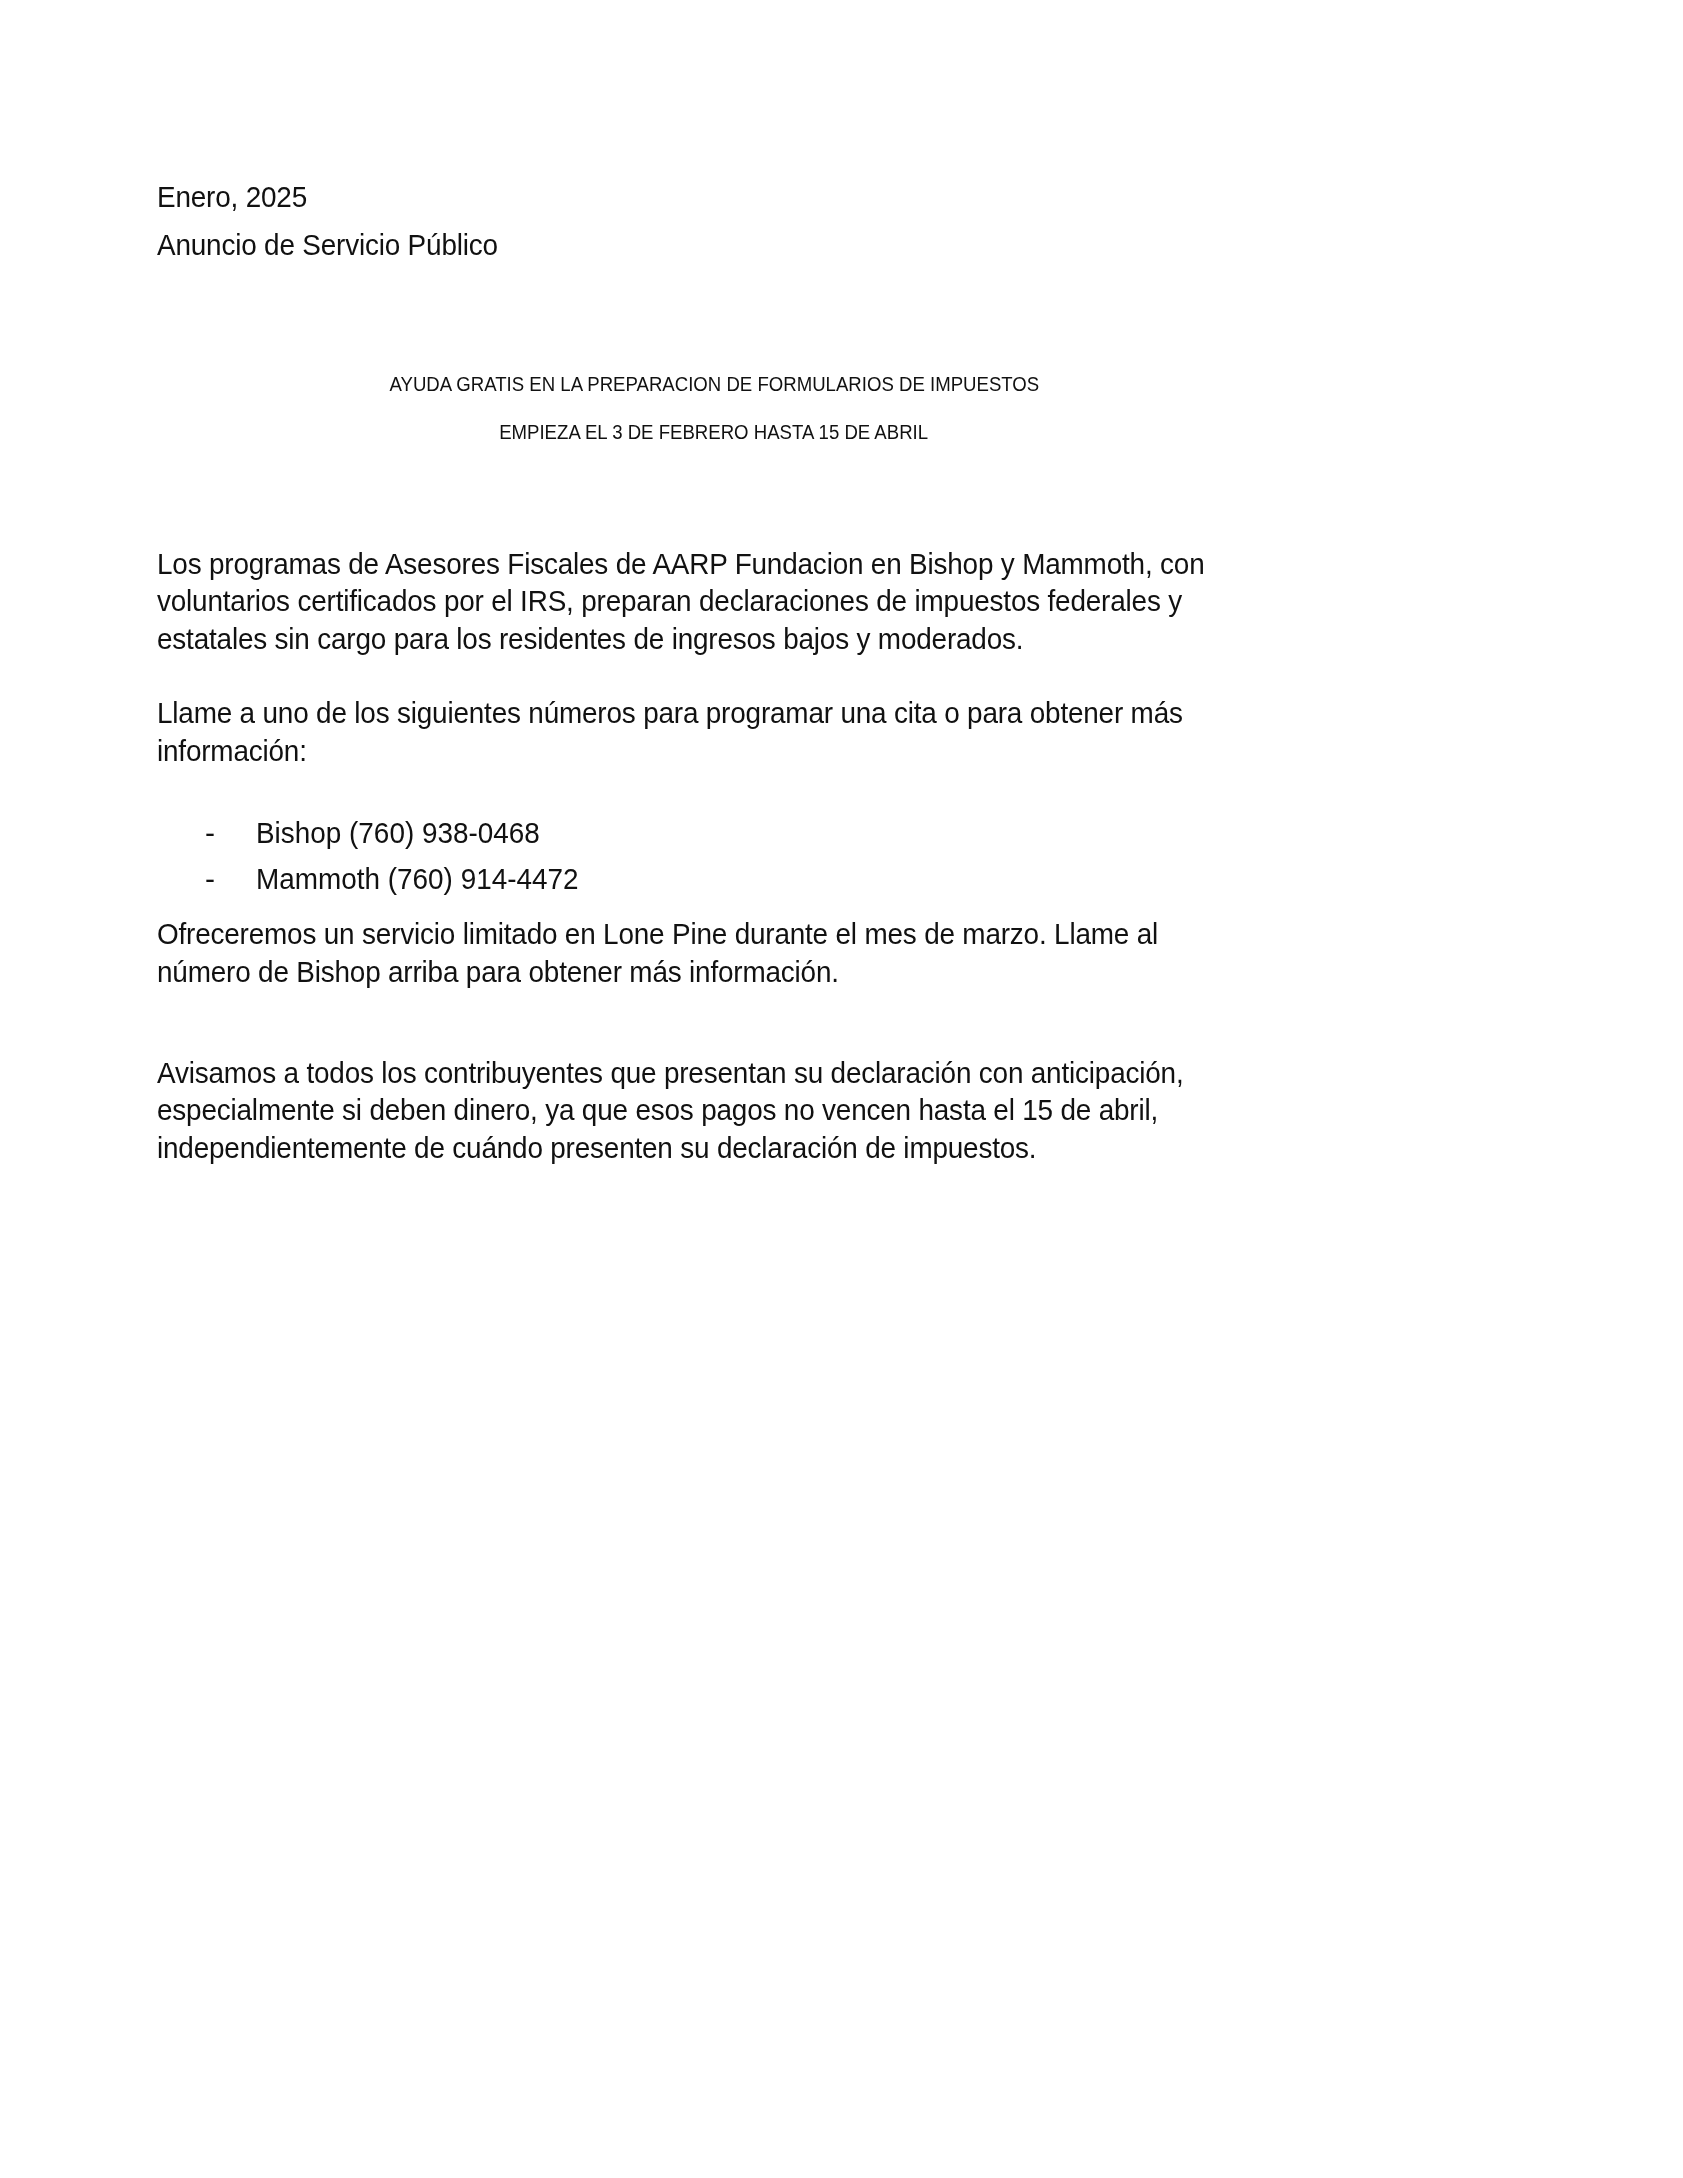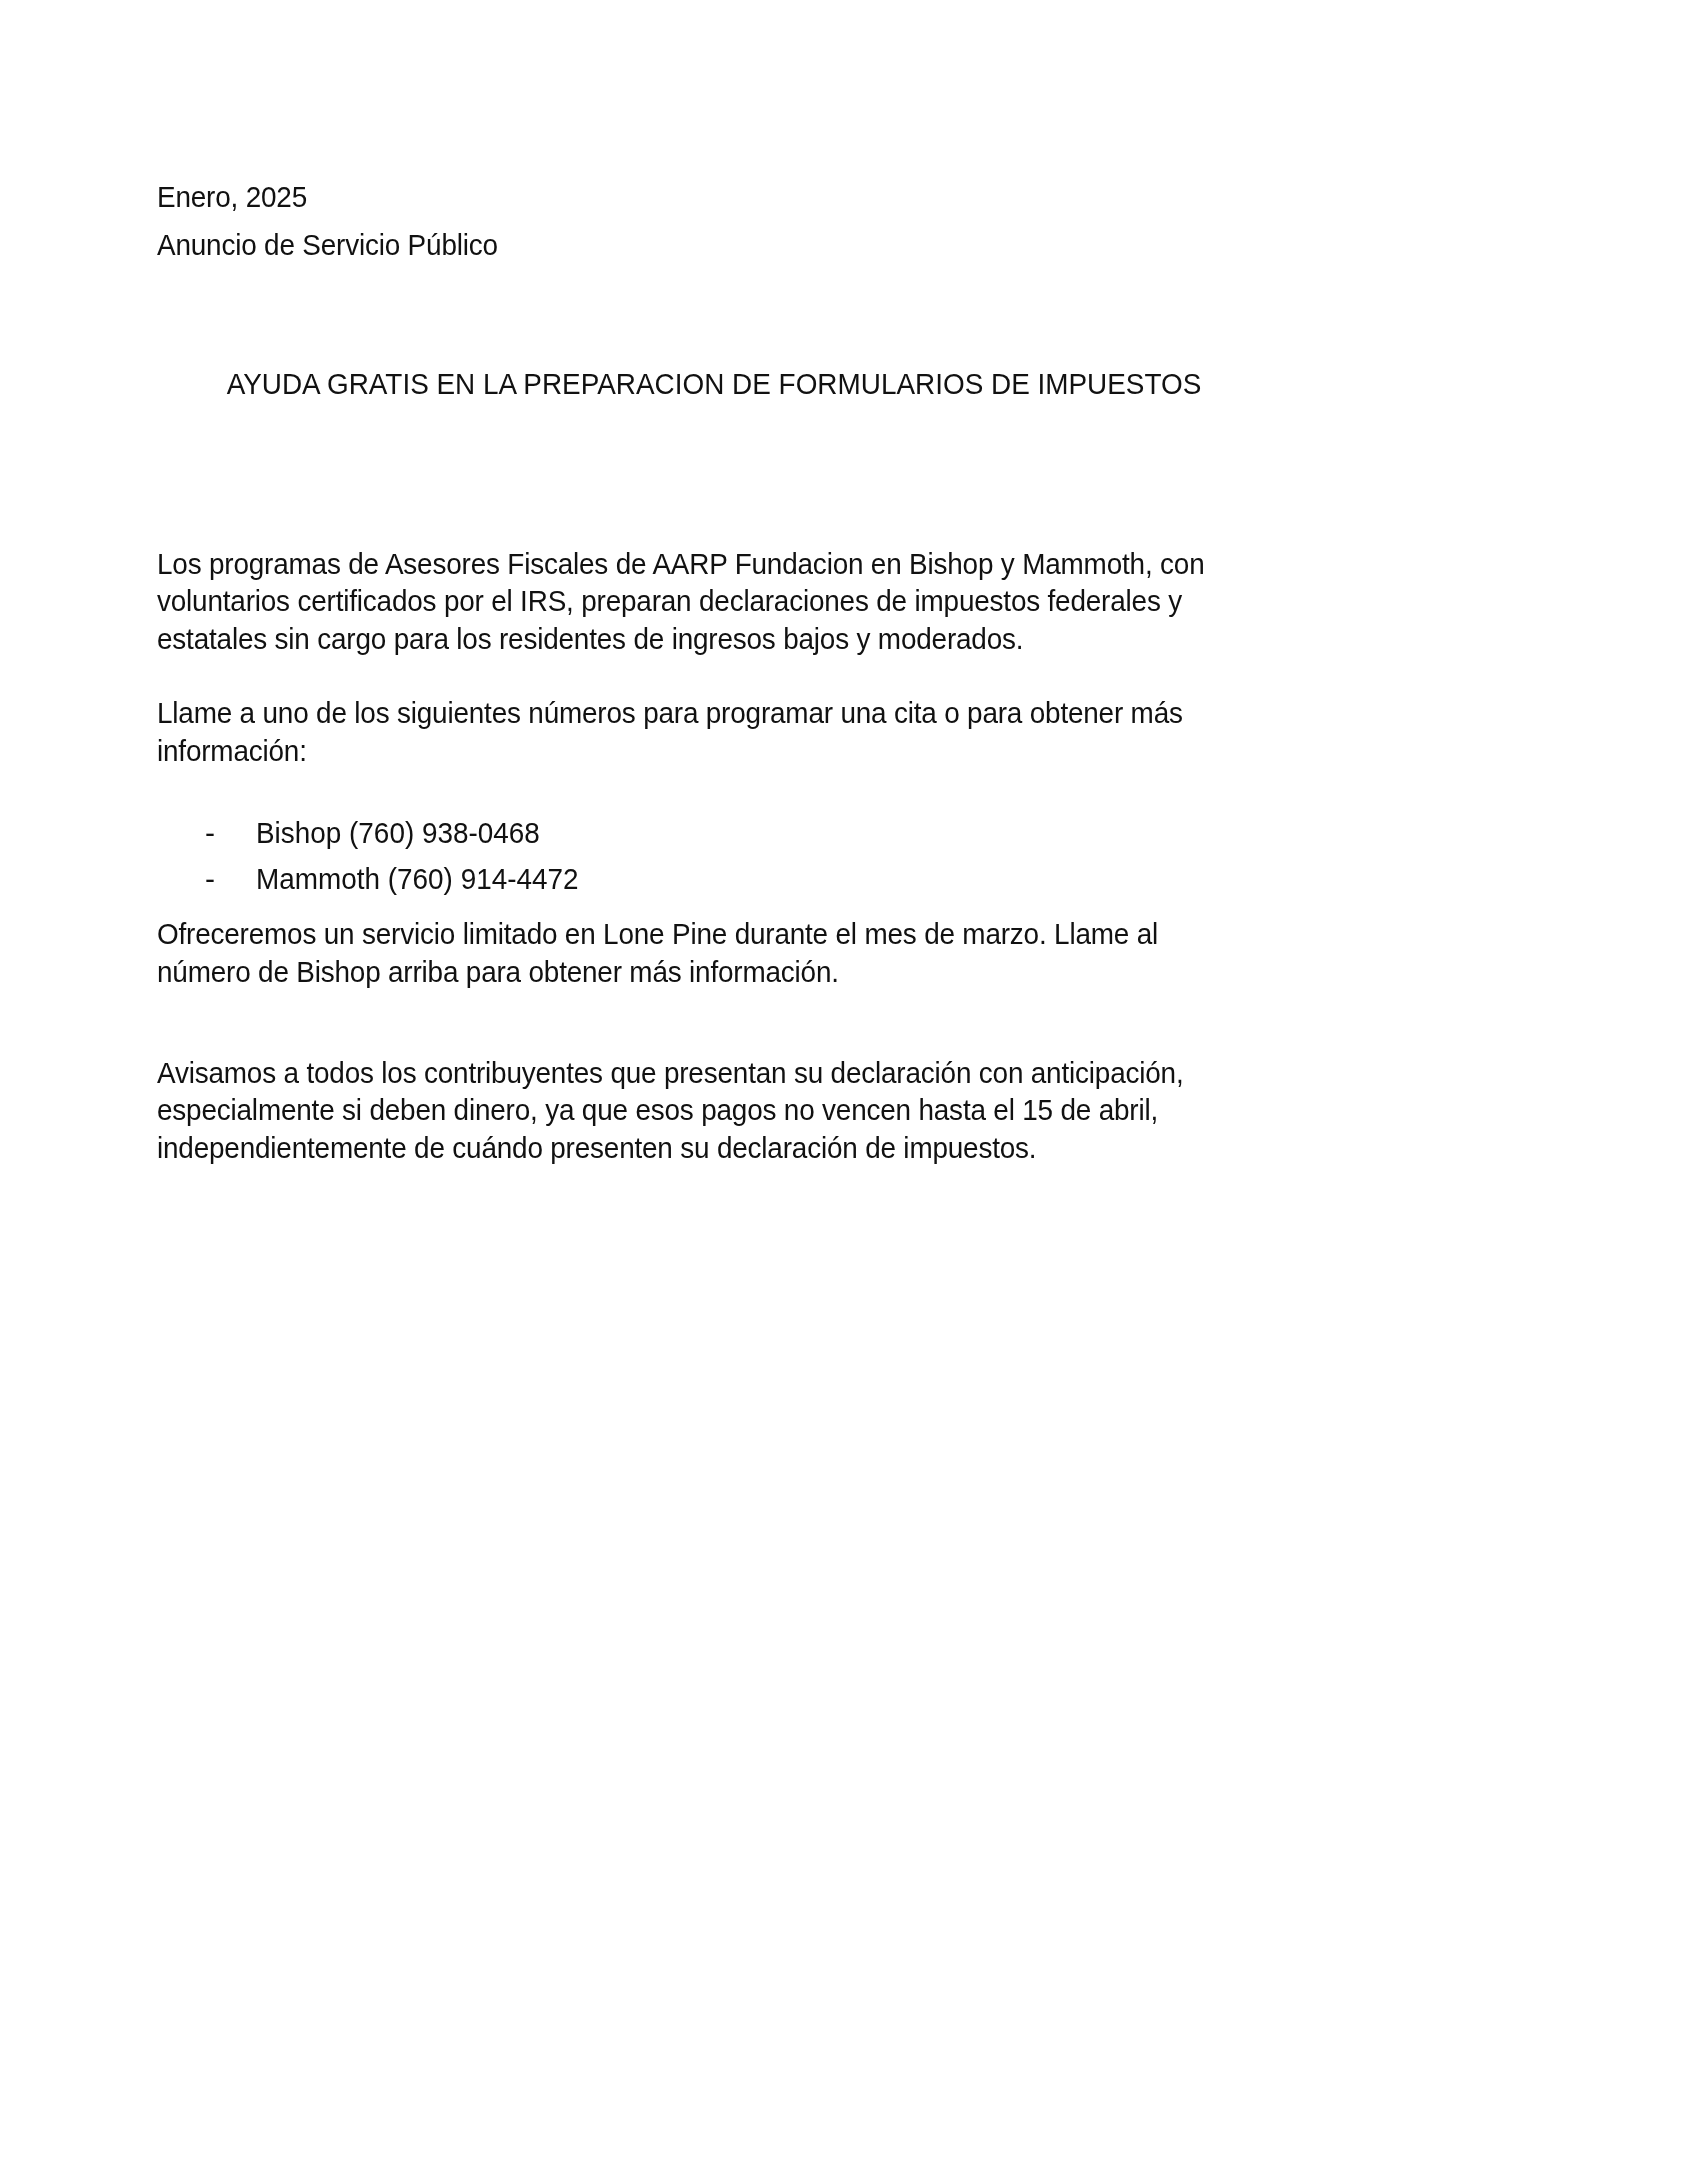--- a/index.html
+++ b/index.html
@@ -1,36 +1,37 @@
 <!DOCTYPE html>
 <html><head>
 <meta charset="utf-8">
 <style>
   html, body { margin: 0; padding: 0; background: #ffffff; }
   body { width: 1683px; height: 2178px; position: relative; overflow: hidden;
          font-family: "Liberation Sans", sans-serif; color: #111; }
   .page { position: absolute; left: 0; top: 16px; width: 1683px; height: 2178px; background: #fff; }
   .line { position: absolute; left: 157px; font-size: 30px; line-height: 38px; white-space: nowrap;
           transform-origin: left top; transform: scaleX(0.93); letter-spacing: -0.2px; }
-  .center { position: absolute; left: 0; width: 1428px; text-align: center; font-size: 30px; line-height: 38px;
+  .center { position: absolute; left: 0; width: 1428px; text-align: center; font-size: 20px; line-height: 38px;
             white-space: nowrap; }
   .center span { display: inline-block; transform: scaleX(0.93); }
   .bullet-dash { position: absolute; left: 205px; font-size: 30px; line-height: 38px; }
   .bullet-text { position: absolute; left: 256px; font-size: 30px; line-height: 38px; white-space: nowrap;
                  transform-origin: left top; transform: scaleX(0.93); }
 </style>
 </head>
 <body>
 
 <div class="page">
 
   <div class="line" style="top:162px">Enero, 2025</div>
   <div class="line" style="top:210px">Anuncio de Servicio Público</div>
 
   <div class="center" style="top:349px"><span>AYUDA GRATIS EN LA PREPARACION DE FORMULARIOS DE IMPUESTOS</span></div>
+  <div class="center" style="top:397px"><span>EMPIEZA EL 3 DE FEBRERO HASTA 15 DE ABRIL</span></div>
 
   <div>
     <div class="line" style="top:529px">Los programas de Asesores Fiscales de AARP Fundacion en Bishop y Mammoth, con</div>
     <div class="line" style="top:566px">voluntarios certificados por el IRS, preparan declaraciones de impuestos federales y</div>
     <div class="line" style="top:604px">estatales sin cargo para los residentes de ingresos bajos y moderados.</div>
   </div>
 
   <div>
     <div class="line" style="top:678px">Llame a uno de los siguientes números para programar una cita o para obtener más</div>
     <div class="line" style="top:716px">información:</div>

